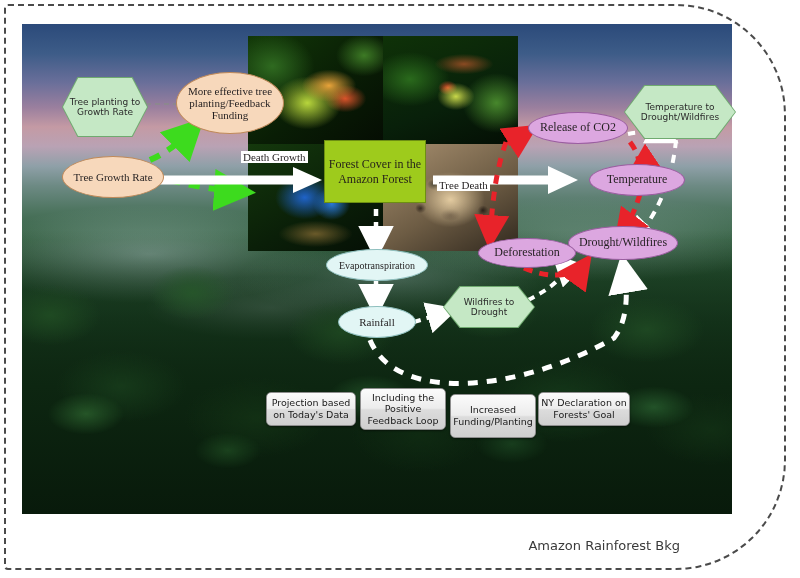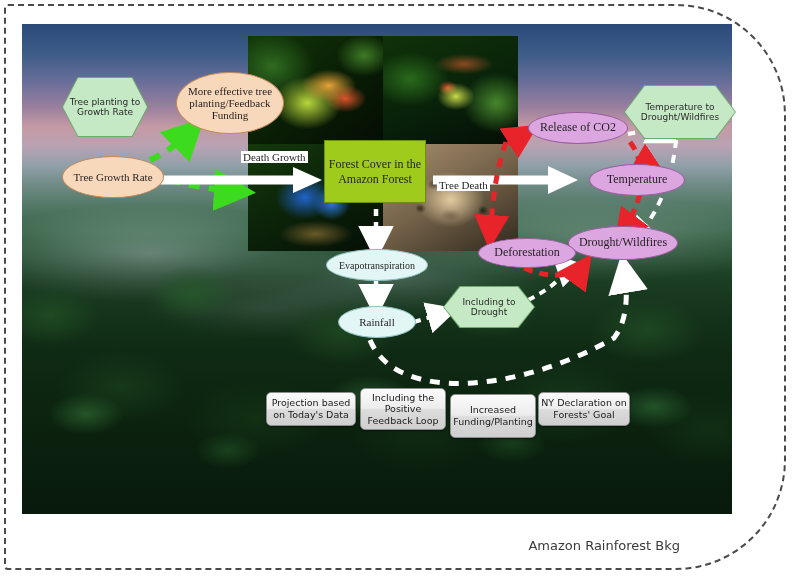--- a/index.html
+++ b/index.html
@@ -240,21 +240,21 @@
 
   <div class="ellipse el-purple" style="left:478px;top:238px;width:98px;height:30px;padding:0 6px;">Deforestation</div>
 
   <div class="ellipse el-cyan" style="left:326px;top:249px;width:102px;height:32px;padding:0 4px;font-size:10px;">Evapotranspiration</div>
 
   <div class="ellipse el-cyan" style="left:338px;top:306px;width:78px;height:32px;padding:0 4px;">Rainfall</div>
 
   <div class="hexwrap" style="left:443px;top:286px;width:92px;height:42px;">
     <div class="hxb"></div>
     <div class="hxf"></div>
-    <div class="hlbl" style="position:absolute;inset:0;display:flex;align-items:center;justify-content:center;padding:0 6px;">Including to Drought</div>
+    <div class="hlbl" style="position:absolute;inset:0;display:flex;align-items:center;justify-content:center;padding:0 6px;">Wildfires to Drought</div>
   </div>
 
   <div class="legend-btn" style="left:266px;top:392px;width:90px;height:34px;">Projection based on Today's Data</div>
   <div class="legend-btn" style="left:360px;top:388px;width:86px;height:42px;">Including the Positive Feedback Loop</div>
   <div class="legend-btn" style="left:450px;top:394px;width:86px;height:44px;">Increased Funding/Planting</div>
   <div class="legend-btn" style="left:538px;top:392px;width:92px;height:34px;">NY Declaration on Forests' Goal</div>
 
   <div class="caption">Amazon Rainforest Bkg</div>
 
 </div>

